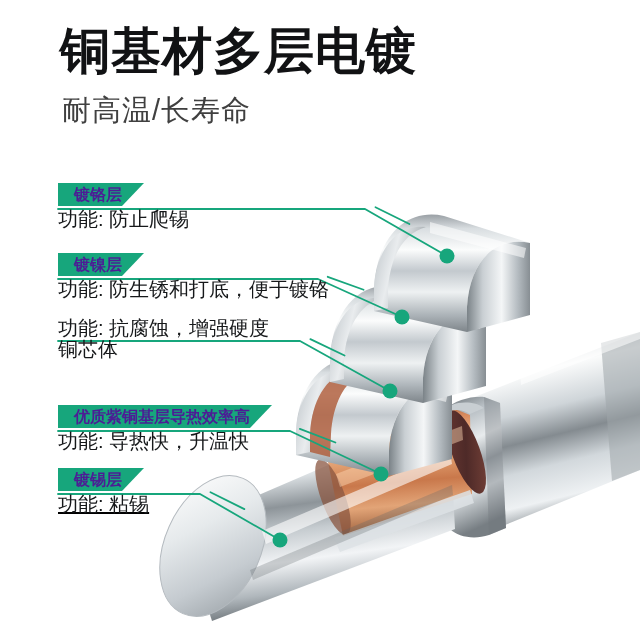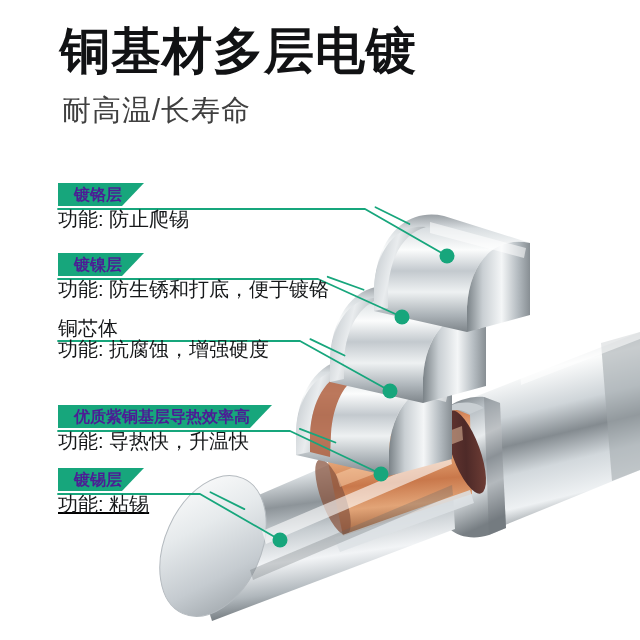--- a/index.html
+++ b/index.html
@@ -214,22 +214,22 @@
         </div>
       </div>
       <div class="callout" style="left: 58px; top: 253px;">
         <div class="tagwrap"><span class="tag">镀镍层</span></div>
         <div class="desc">
           <span class="ln">功能: 防生锈和打底，便于镀铬</span>
         </div>
       </div>
       <div class="callout" style="left: 58px; top: 315px;">
         <div class="desc">
+          <span class="ln">功能: 抗腐蚀，增强硬度</span>
           <span class="ln">铜芯体</span>
-          <span class="ln">功能: 抗腐蚀，增强硬度</span>
         </div>
       </div>
       <div class="callout" style="left: 58px; top: 405px;">
         <div class="tagwrap"><span class="tag">优质紫铜基层导热效率高</span></div>
         <div class="desc">
           <span class="ln">功能: 导热快，升温快</span>
         </div>
       </div>
       <div class="callout" style="left: 58px; top: 468px; text-decoration: underline;">
         <div class="tagwrap"><span class="tag">镀锡层</span></div>

